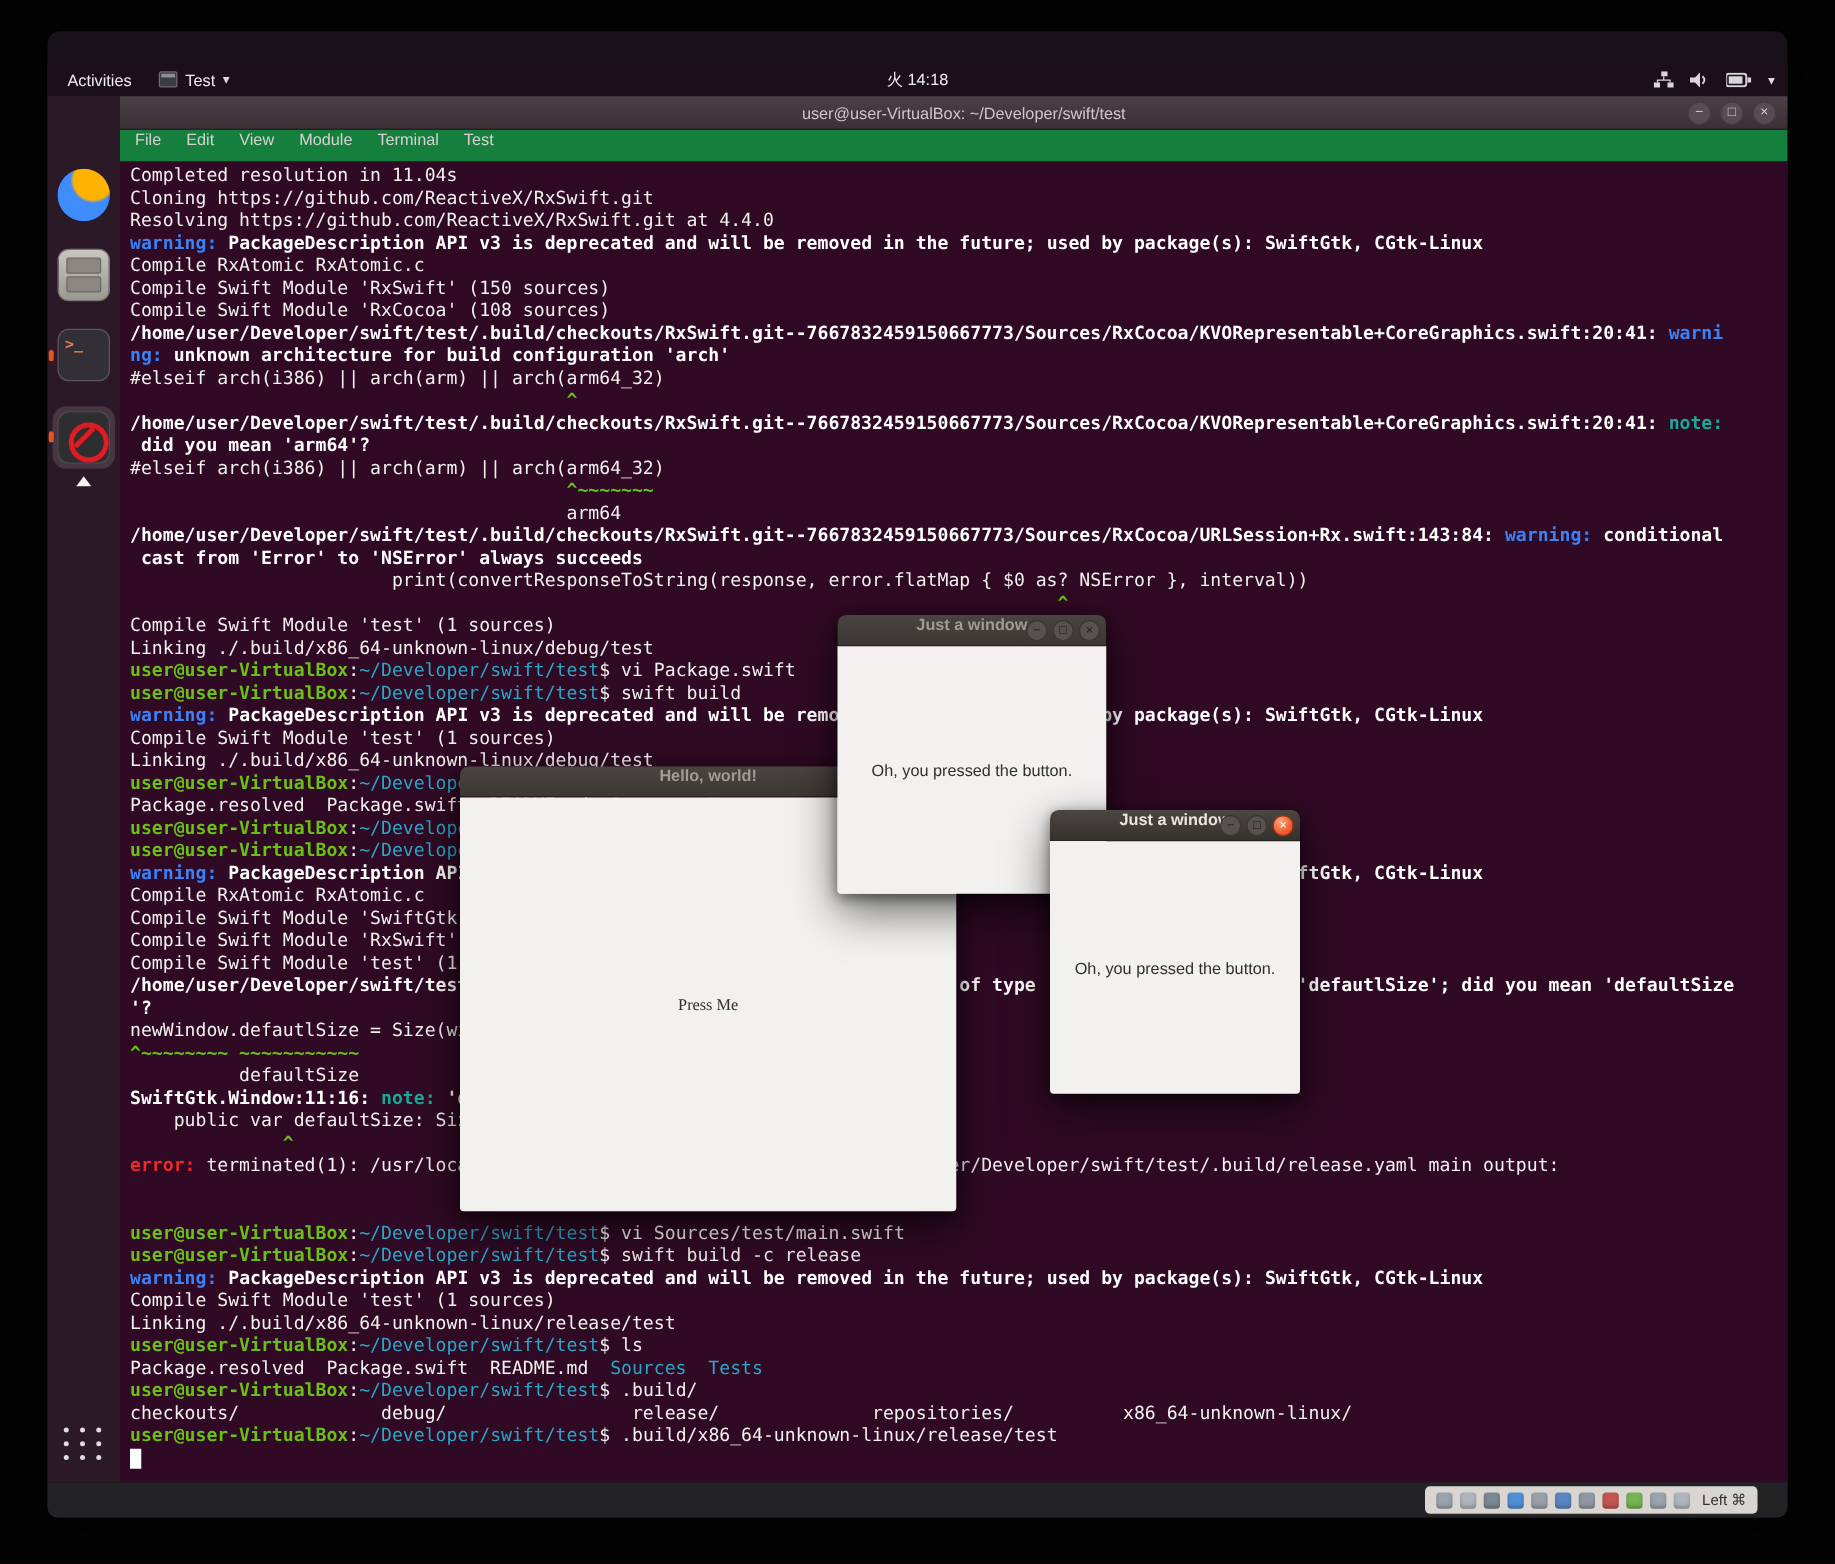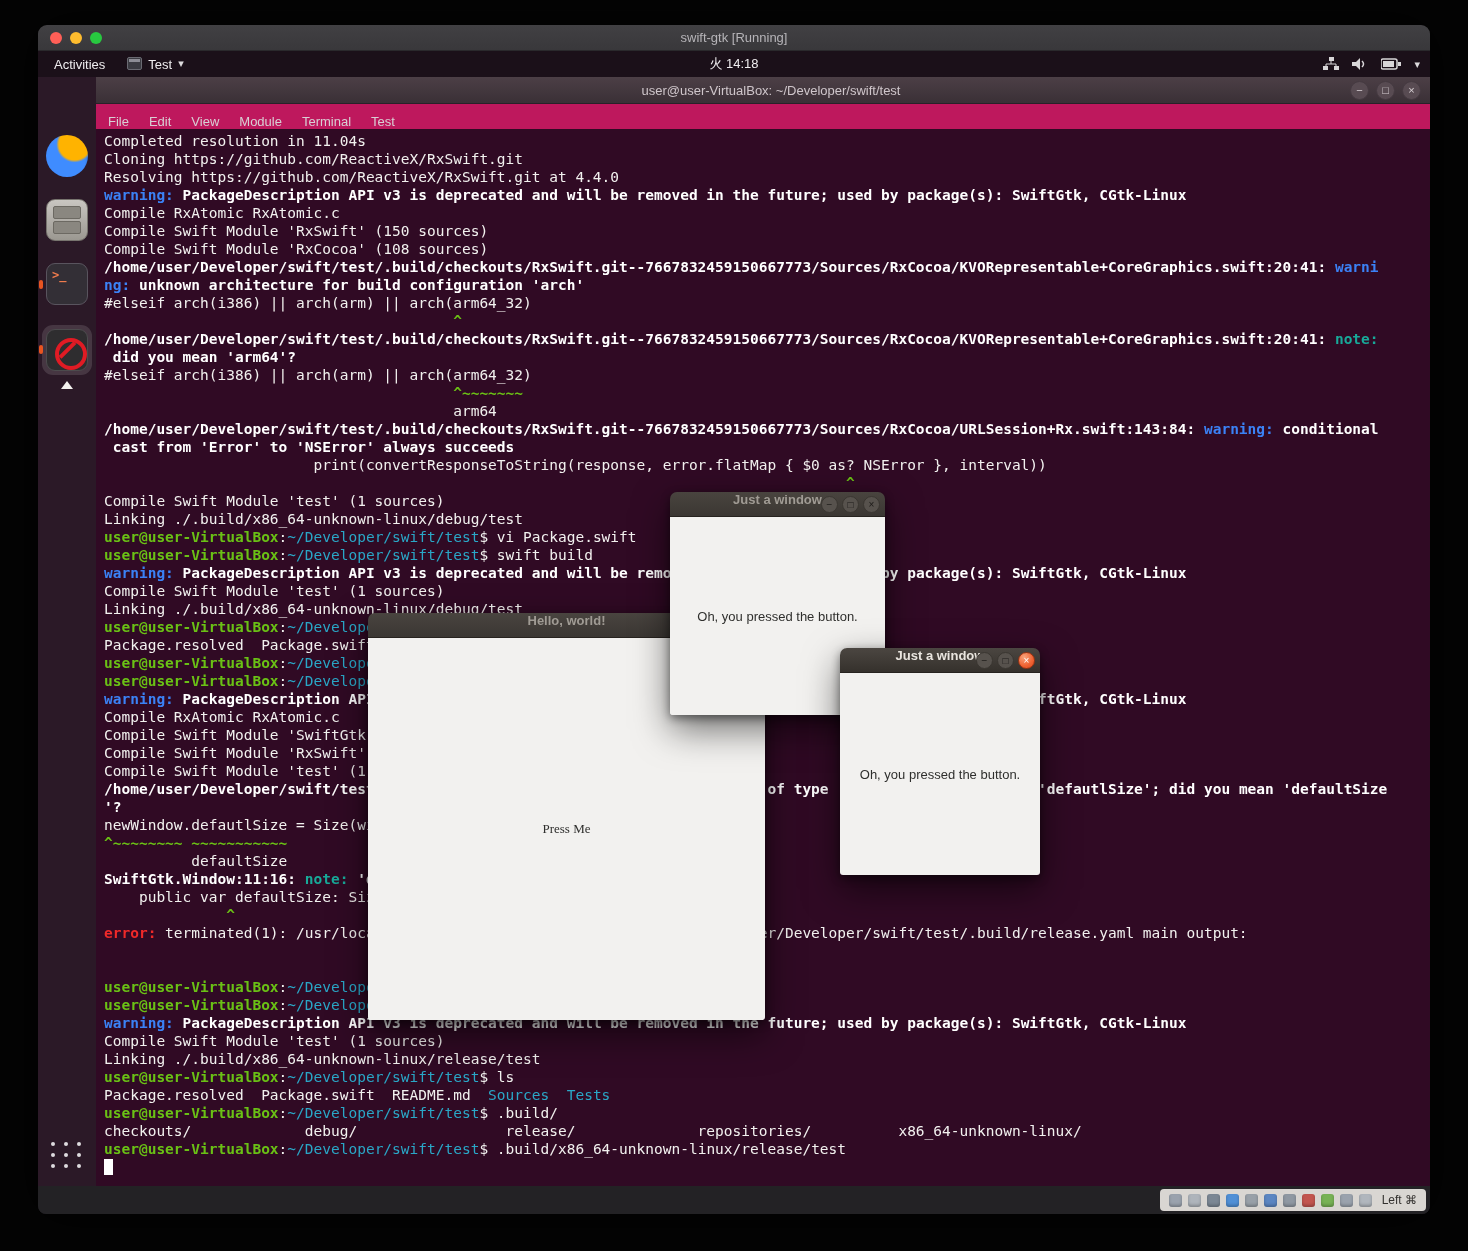--- a/index.html
+++ b/index.html
@@ -69,21 +69,21 @@
 
   
   .terminal-window{ position:absolute; left:58px; top:0; right:0; bottom:0;
     display:flex; flex-direction:column; background:#300a24; }
   .term-header{ height:27px; background:linear-gradient(#4c3f46,#3a3036);
     border-bottom:1px solid #292128; display:flex; align-items:center; justify-content:center; position:relative;padding-left:16px; }
   .term-title{ color:#cfc6cb; font-size:13px; }
   .term-controls{ position:absolute; right:9px; top:4px; display:flex; gap:7px; }
   .tbtn{ width:19px; height:19px; border-radius:50%; background:#584b52; border:1px solid #453a41;
     color:#d8d0d4; font-size:11px; line-height:17px; text-align:center; }
-  .term-menubar{ height:25px; background:#be185d; display:flex; align-items:flex-end; gap:20px;
+  .term-menubar{ height:25px; background:#15803d; display:flex; align-items:flex-start; gap:20px;
     padding-left:12px; color:#d8cfd4; font-size:13px; }
   .term-body{ flex:1; padding:3px 8px; overflow:hidden; white-space:pre;
     font-family:"DejaVu Sans Mono","Liberation Mono",monospace; font-size:14.5px; line-height:18px; color:#f2f1ef; }
   .term-line{ height:18px; }
   .sb{ color:#ffffff; font-weight:bold; }
   .sw{ color:#3b82f6; font-weight:bold; }
   .sn{ color:#18a999; font-weight:bold; }
   .se{ color:#ef2929; font-weight:bold; }
   .sg{ color:#6ac115; font-weight:bold; }
   .sp{ color:#2aa7c7; font-weight:normal; }
@@ -100,45 +100,37 @@
   .gtk-content{ position:absolute; top:25px; left:0; right:0; bottom:0; background:#f2f1ef;
     display:flex; align-items:center; justify-content:center;
     color:#2f2f2d; font-size:13px; border-radius:0 0 3px 3px; }
   .gtk-controls{ position:absolute; right:5px; top:4px; display:flex; gap:4px; }
   .gbtn{ width:17px; height:17px; border-radius:50%; background:#57524d; border:1px solid #3a3631;
     color:#1c1a18; font-size:10px; line-height:15px; text-align:center; font-weight:normal; }
   .gbtn.close-hot{ background:radial-gradient(circle at 35% 28%, #f9a47c, #ef6434 58%, #d8491f);
     border-color:#9d3413; color:#ffffff; }
   .winB-btnface{ width:100%; height:100%; display:flex; align-items:center; justify-content:center;font-family:Liberation Serif, serif; }
 
-  #winB{ left:330px; top:536px; width:397px; height:407px; z-index:2; }
+  #winB{ left:330px; top:536px; width:397px; height:356px; z-index:2; }
   #winA{ left:632px; top:415px; width:215px; height:223px; z-index:3; }
   #winC{ left:802px; top:571px; width:200px; height:227px; z-index:4; }
 
   
   .vbox-statusbar{ position:absolute; left:0; right:0; bottom:0; height:28px;
     background:#232225; border-radius:0 0 8px 8px; }
-  .vbox-cluster{ position:absolute; right:4px; top:3px; height:22px; display:flex; align-items:center;
+  .vbox-cluster{ position:absolute; right:24px; top:3px; height:22px; display:flex; align-items:center;
     gap:6px; background:#d9d6d2; border-radius:4px; padding:0 9px;margin-left:32px; }
   .st-ic{ width:13px; height:13px; border-radius:3px; box-shadow:inset 0 -2px 3px rgba(0,0,0,.25); }
   .hostkey{ font-size:12px; color:#33312f; margin-left:4px; white-space:nowrap; }
 </style>
 </head>
 <body>
 
 <div class="mac-window">
 
-  <div class="mac-titlebar">
-    <div class="traffic">
-      <span class="tl red"></span>
-      <span class="tl yellow"></span>
-      <span class="tl green"></span>
-    </div>
-    <div class="mac-title">swift-gtk [Running]</div>
-  </div>
 
   <div class="vm-screen">
 
     <div class="ubuntu-panel">
       <span class="activities">Activities</span>
       <span class="appmenu">
         <span class="appicon"></span>
         <span>Test</span>
         <span class="chev">▾</span>
       </span>

